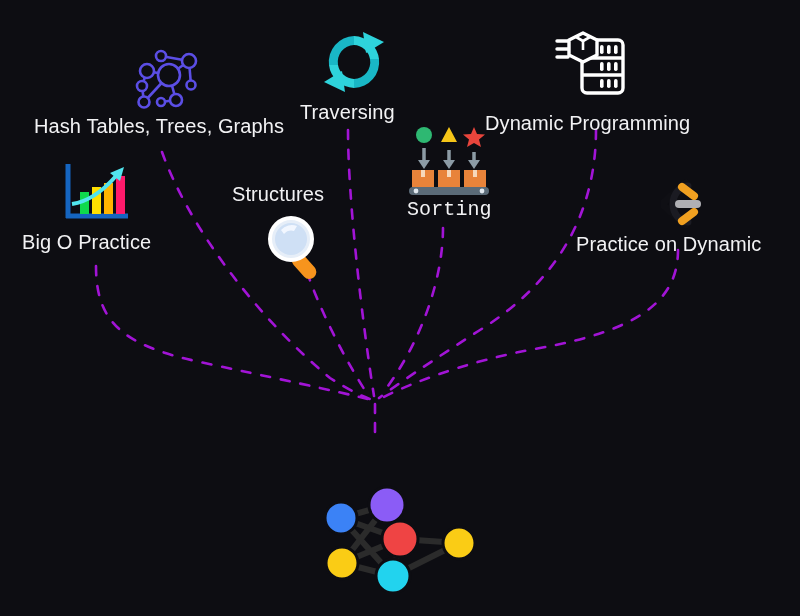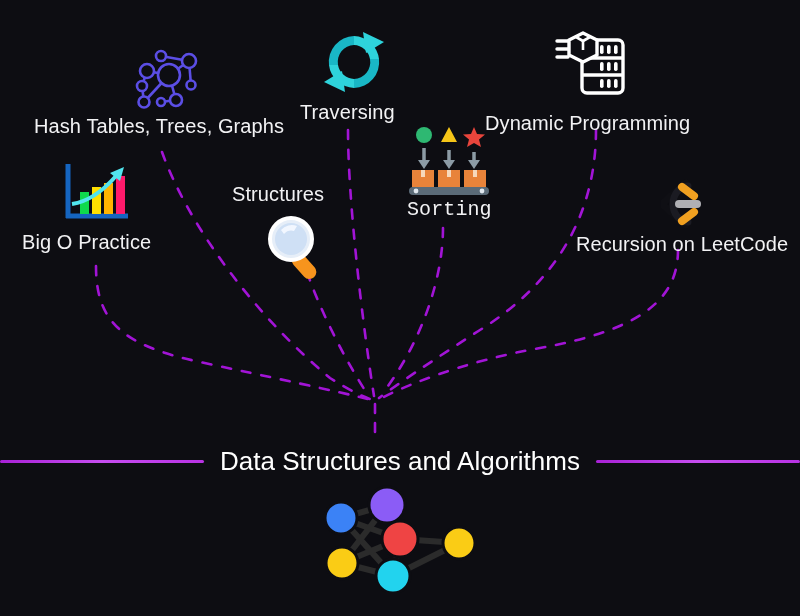--- a/index.html
+++ b/index.html
@@ -264,30 +264,25 @@
     </div>
 
     <div class="node" id="node-leetcode">
       <svg class="node-icon" width="56" height="56" viewBox="0 0 56 56">
         <path d="M 34,7 L 12,26 L 12,30 L 34,49" fill="none" stroke="#0f0f14" stroke-width="7" stroke-linecap="round" stroke-linejoin="round"></path>
         <path d="M 36,10 C 28,10 21,18 21,28 C 21,38 28,46 36,46" fill="none" stroke="#1b1b22" stroke-width="7" stroke-linecap="round"></path>
         <path d="M 30,11 L 42,20" fill="none" stroke="#f0a020" stroke-width="8" stroke-linecap="round"></path>
         <path d="M 30,45 L 42,36" fill="none" stroke="#f0a020" stroke-width="8" stroke-linecap="round"></path>
         <rect x="23" y="24" width="26" height="8" rx="4" fill="#b0b0b4"></rect>
       </svg>
-      <div class="node-label">Recursion on LeetCode</div>
+      <div class="node-label">Practice on Dynamic</div>
     </div>
 
   </div>
 
-  <div id="title-band">
-    <div class="title-rule" id="title-rule-left"></div>
-    <div id="main-title">Data Structures and Algorithms</div>
-    <div class="title-rule" id="title-rule-right"></div>
-  </div>
 
   <svg id="hero-graph" width="178" height="110" viewBox="0 0 178 110">
     <g stroke="#2b2b2b" stroke-width="6" stroke-linecap="round">
       <line x1="30" y1="35" x2="76" y2="22"></line>
       <line x1="30" y1="35" x2="89" y2="56"></line>
       <line x1="30" y1="35" x2="82" y2="93"></line>
       <line x1="76" y1="22" x2="89" y2="56"></line>
       <line x1="89" y1="56" x2="148" y2="60"></line>
       <line x1="89" y1="56" x2="82" y2="93"></line>
       <line x1="89" y1="56" x2="31" y2="80"></line>

